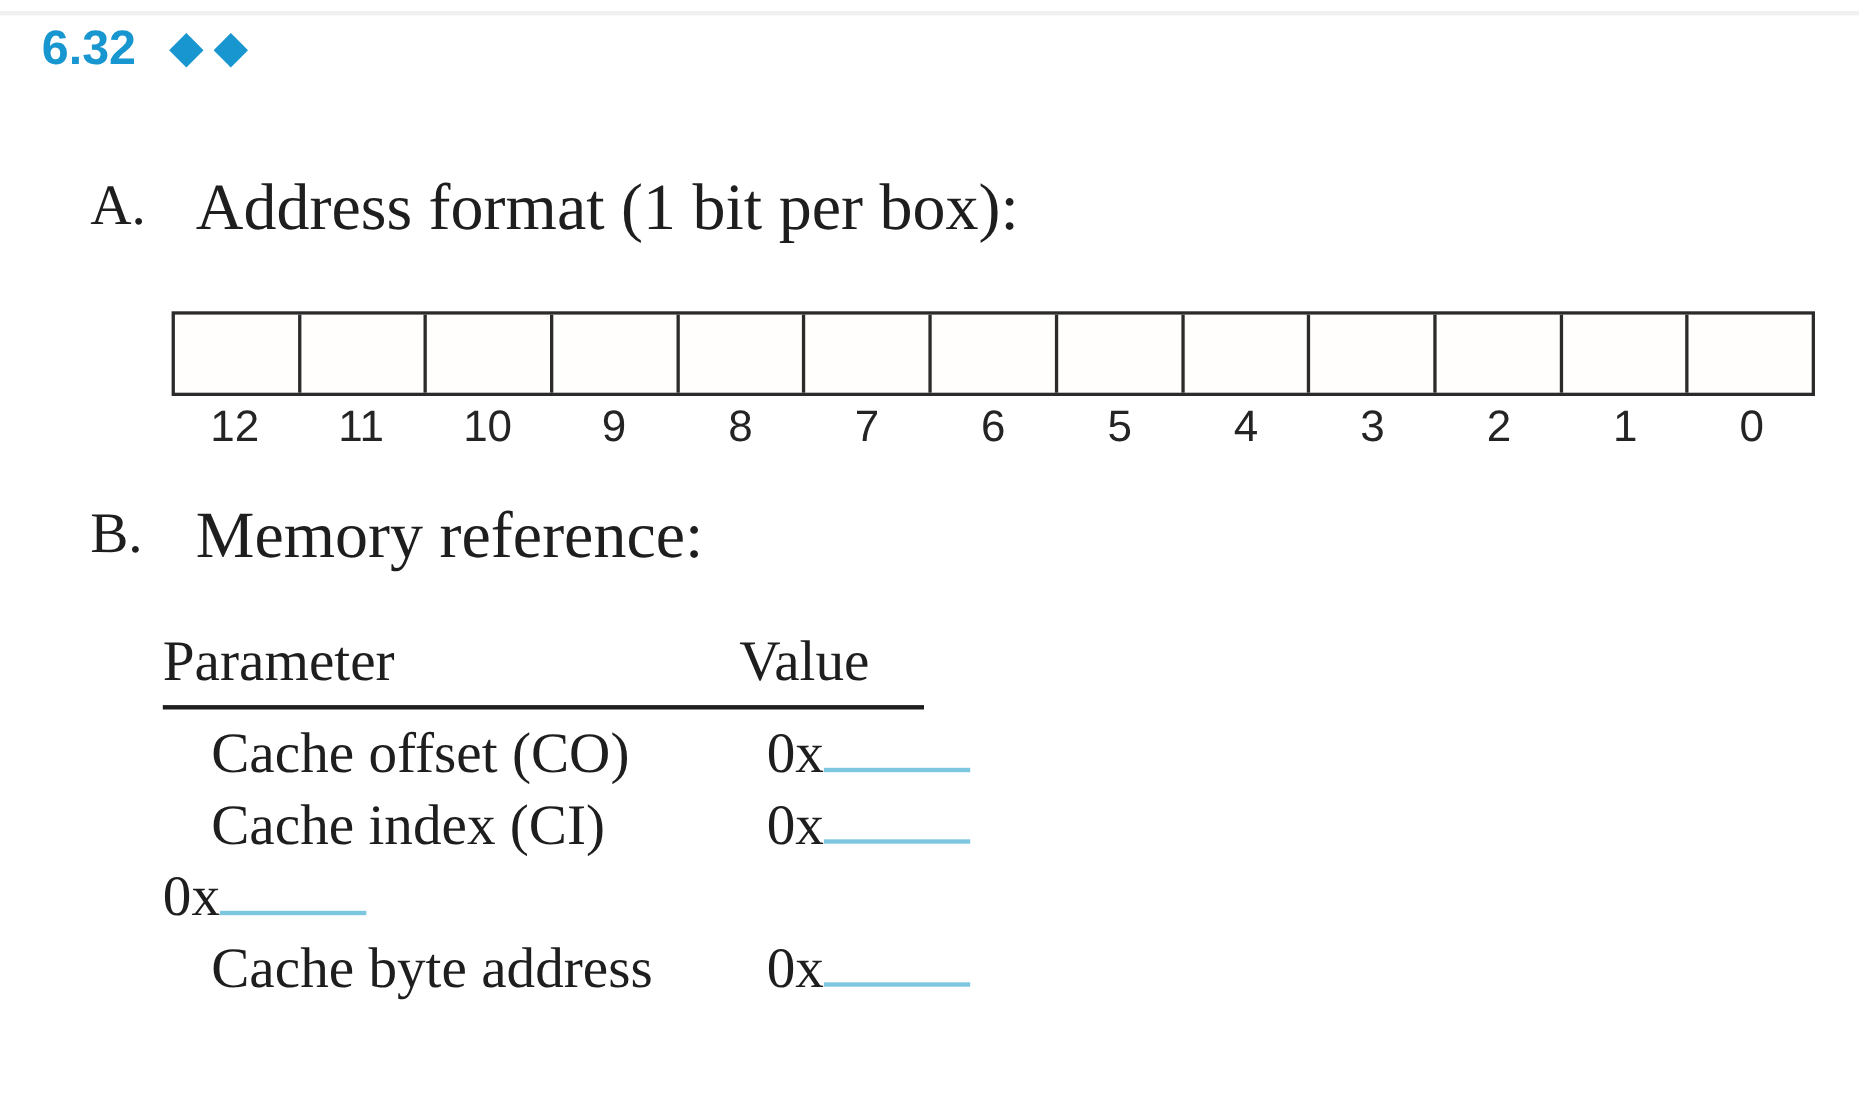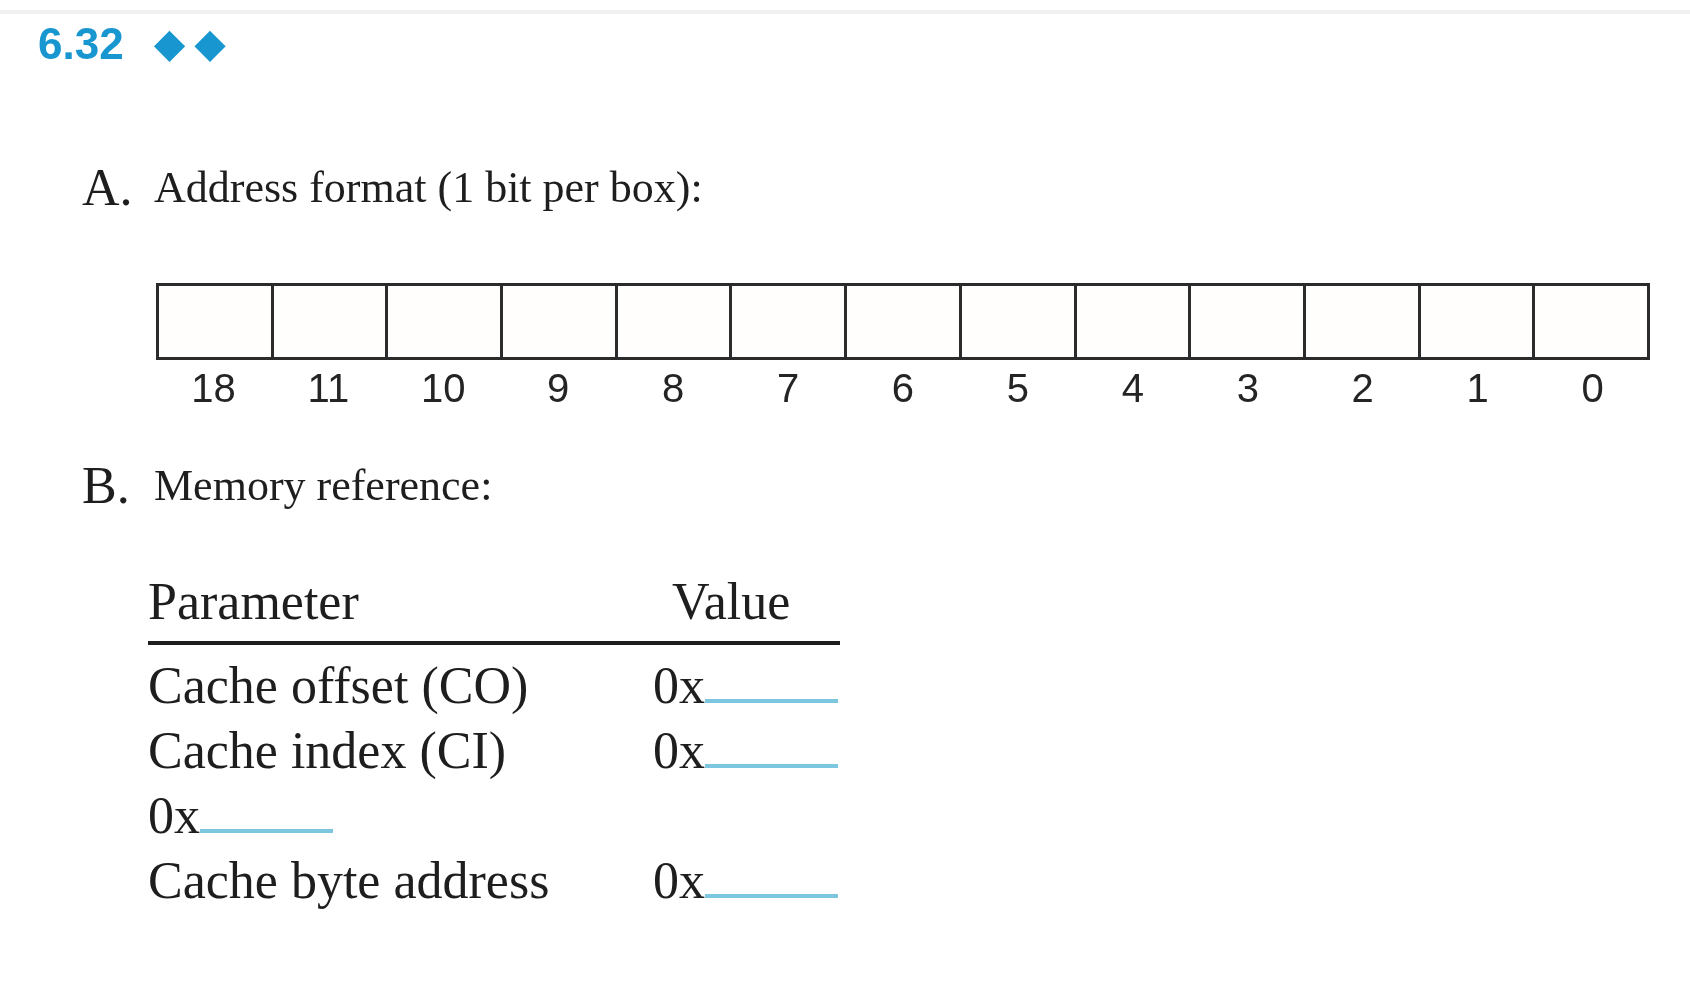--- a/index.html
+++ b/index.html
@@ -12,37 +12,37 @@
   .scan-line{position:absolute; left:0; top:10px; width:1690px; height:4px; background:#f1f1f1;}
   
   .heading{position:absolute; left:38px; top:20px; height:48px; line-height:48px;
     font-family:"Liberation Sans", sans-serif; font-weight:bold; font-size:44px; color:#1796cf;}
   .diamonds{font-family:"DejaVu Sans", sans-serif; font-size:41px; margin-left:30px; letter-spacing:9px; position:relative; top:-2px;}
   
   .intro{position:absolute; left:38px; top:74px; font-size:52px; line-height:56px; white-space:nowrap;}
   .mono{font-family:"Liberation Mono", monospace; font-size:48px;}
   
   .sec-marker{position:absolute; left:82px; font-size:52px; line-height:56px;}
-  .sec-title{position:absolute; left:154px; font-size:44px; line-height:56px; white-space:nowrap;}
+  .sec-title{position:absolute; left:178px; font-size:60px; line-height:56px; white-space:nowrap;}
   .sec-a{top:160px;} .sec-b{top:458px;}
   
   .bit-row{position:absolute; left:156px; top:283px; width:1494px; height:77px;
     display:flex; border:3px solid #2b2b2b; box-sizing:border-box; background:#fffefd;}
   .bit-cell{flex:1; border-right:3px solid #2b2b2b;}
   .bit-cell:last-child{border-right:none;}
   .bit-labels{position:absolute; left:156px; top:366px; width:1494px; display:flex;
     font-family:"Liberation Sans", sans-serif; font-size:40px; line-height:44px; color:#242424;}
   .bit-label-cell{flex:1; text-align:center;}
   
   .th{position:absolute; top:574px; font-size:52px; line-height:56px;text-align:center;}
   .th-param{left:148px;} .th-value{left:672px;}
   .rule{position:absolute; left:148px; top:641px; width:692px; height:4px; background:#1e1e1e;}
   .rows{position:absolute; left:148px; top:653px; width:760px;}
   .trow{height:65px; line-height:65px; font-size:52px; display:flex; white-space:nowrap;}
-  .tlabel{width:505px;}
+  .tlabel{width:505px;margin-left:44px;}
   .blank{display:inline-block; width:133px; height:38px; border-bottom:4px solid #7cc6e0;}
   .blank.hit{margin-left:24px; width:138px;}
 </style>
 </head>
 <body>
 
 <div class="page">
   <div class="scan-line"></div>
 
   <div class="heading">
@@ -63,21 +63,21 @@
     <div class="bit-cell"></div>
     <div class="bit-cell"></div>
     <div class="bit-cell"></div>
     <div class="bit-cell"></div>
     <div class="bit-cell"></div>
     <div class="bit-cell"></div>
     <div class="bit-cell"></div>
   </div>
 
   <div class="bit-labels">
-    <div class="bit-label-cell">18</div>
+    <div class="bit-label-cell">12</div>
     <div class="bit-label-cell">11</div>
     <div class="bit-label-cell">10</div>
     <div class="bit-label-cell">9</div>
     <div class="bit-label-cell">8</div>
     <div class="bit-label-cell">7</div>
     <div class="bit-label-cell">6</div>
     <div class="bit-label-cell">5</div>
     <div class="bit-label-cell">4</div>
     <div class="bit-label-cell">3</div>
     <div class="bit-label-cell">2</div>

